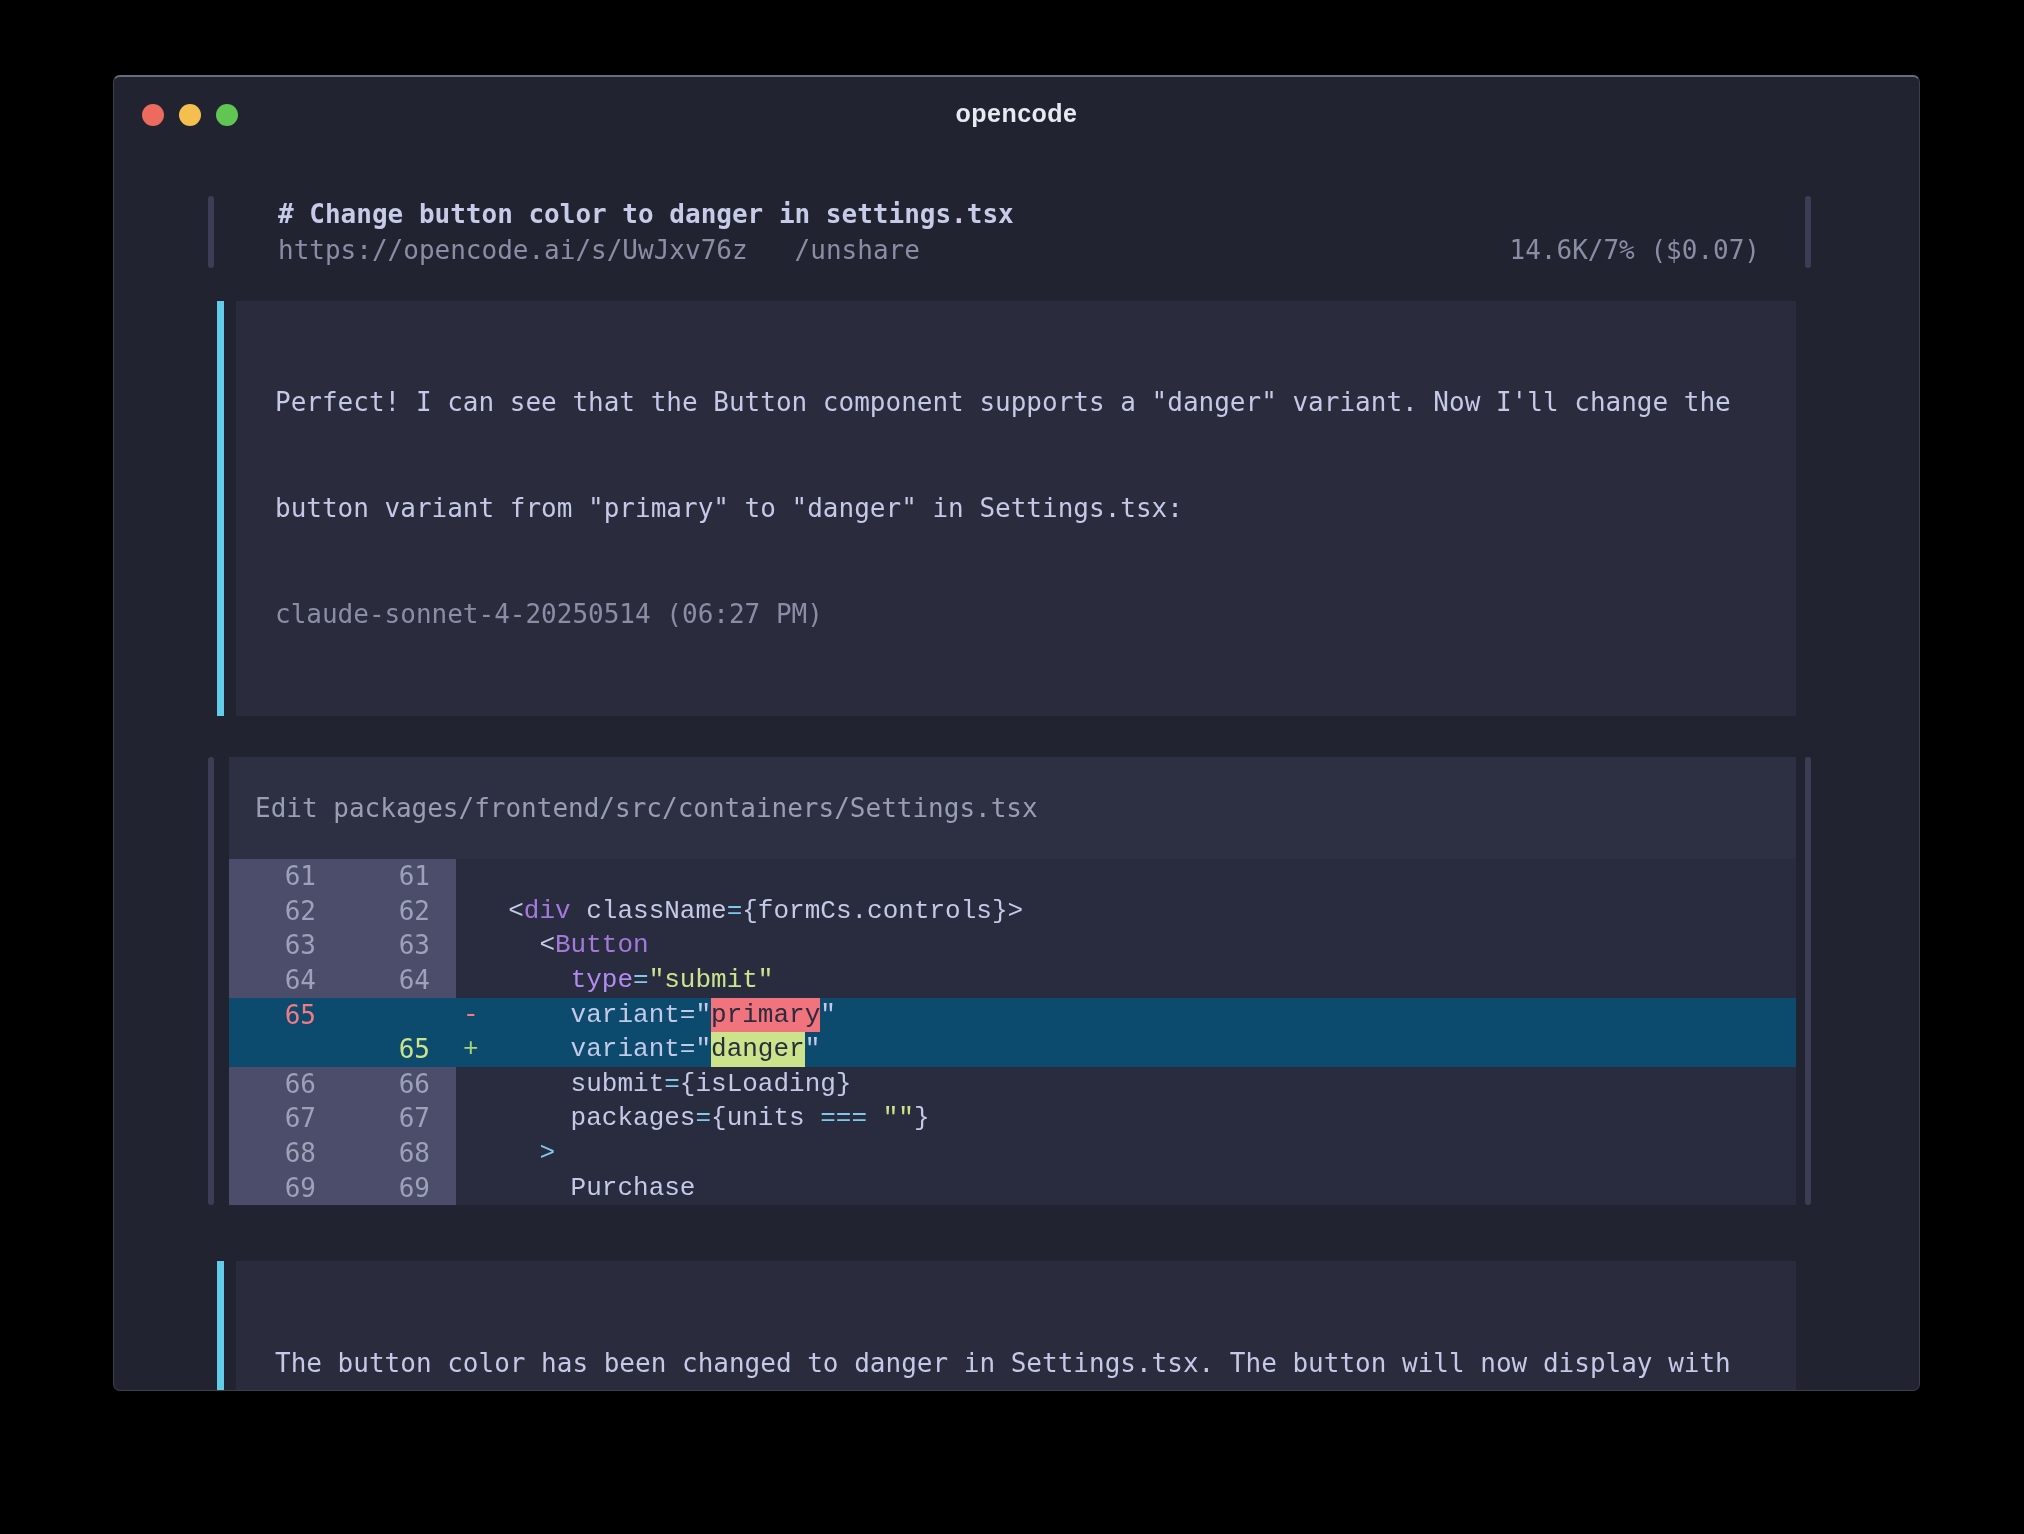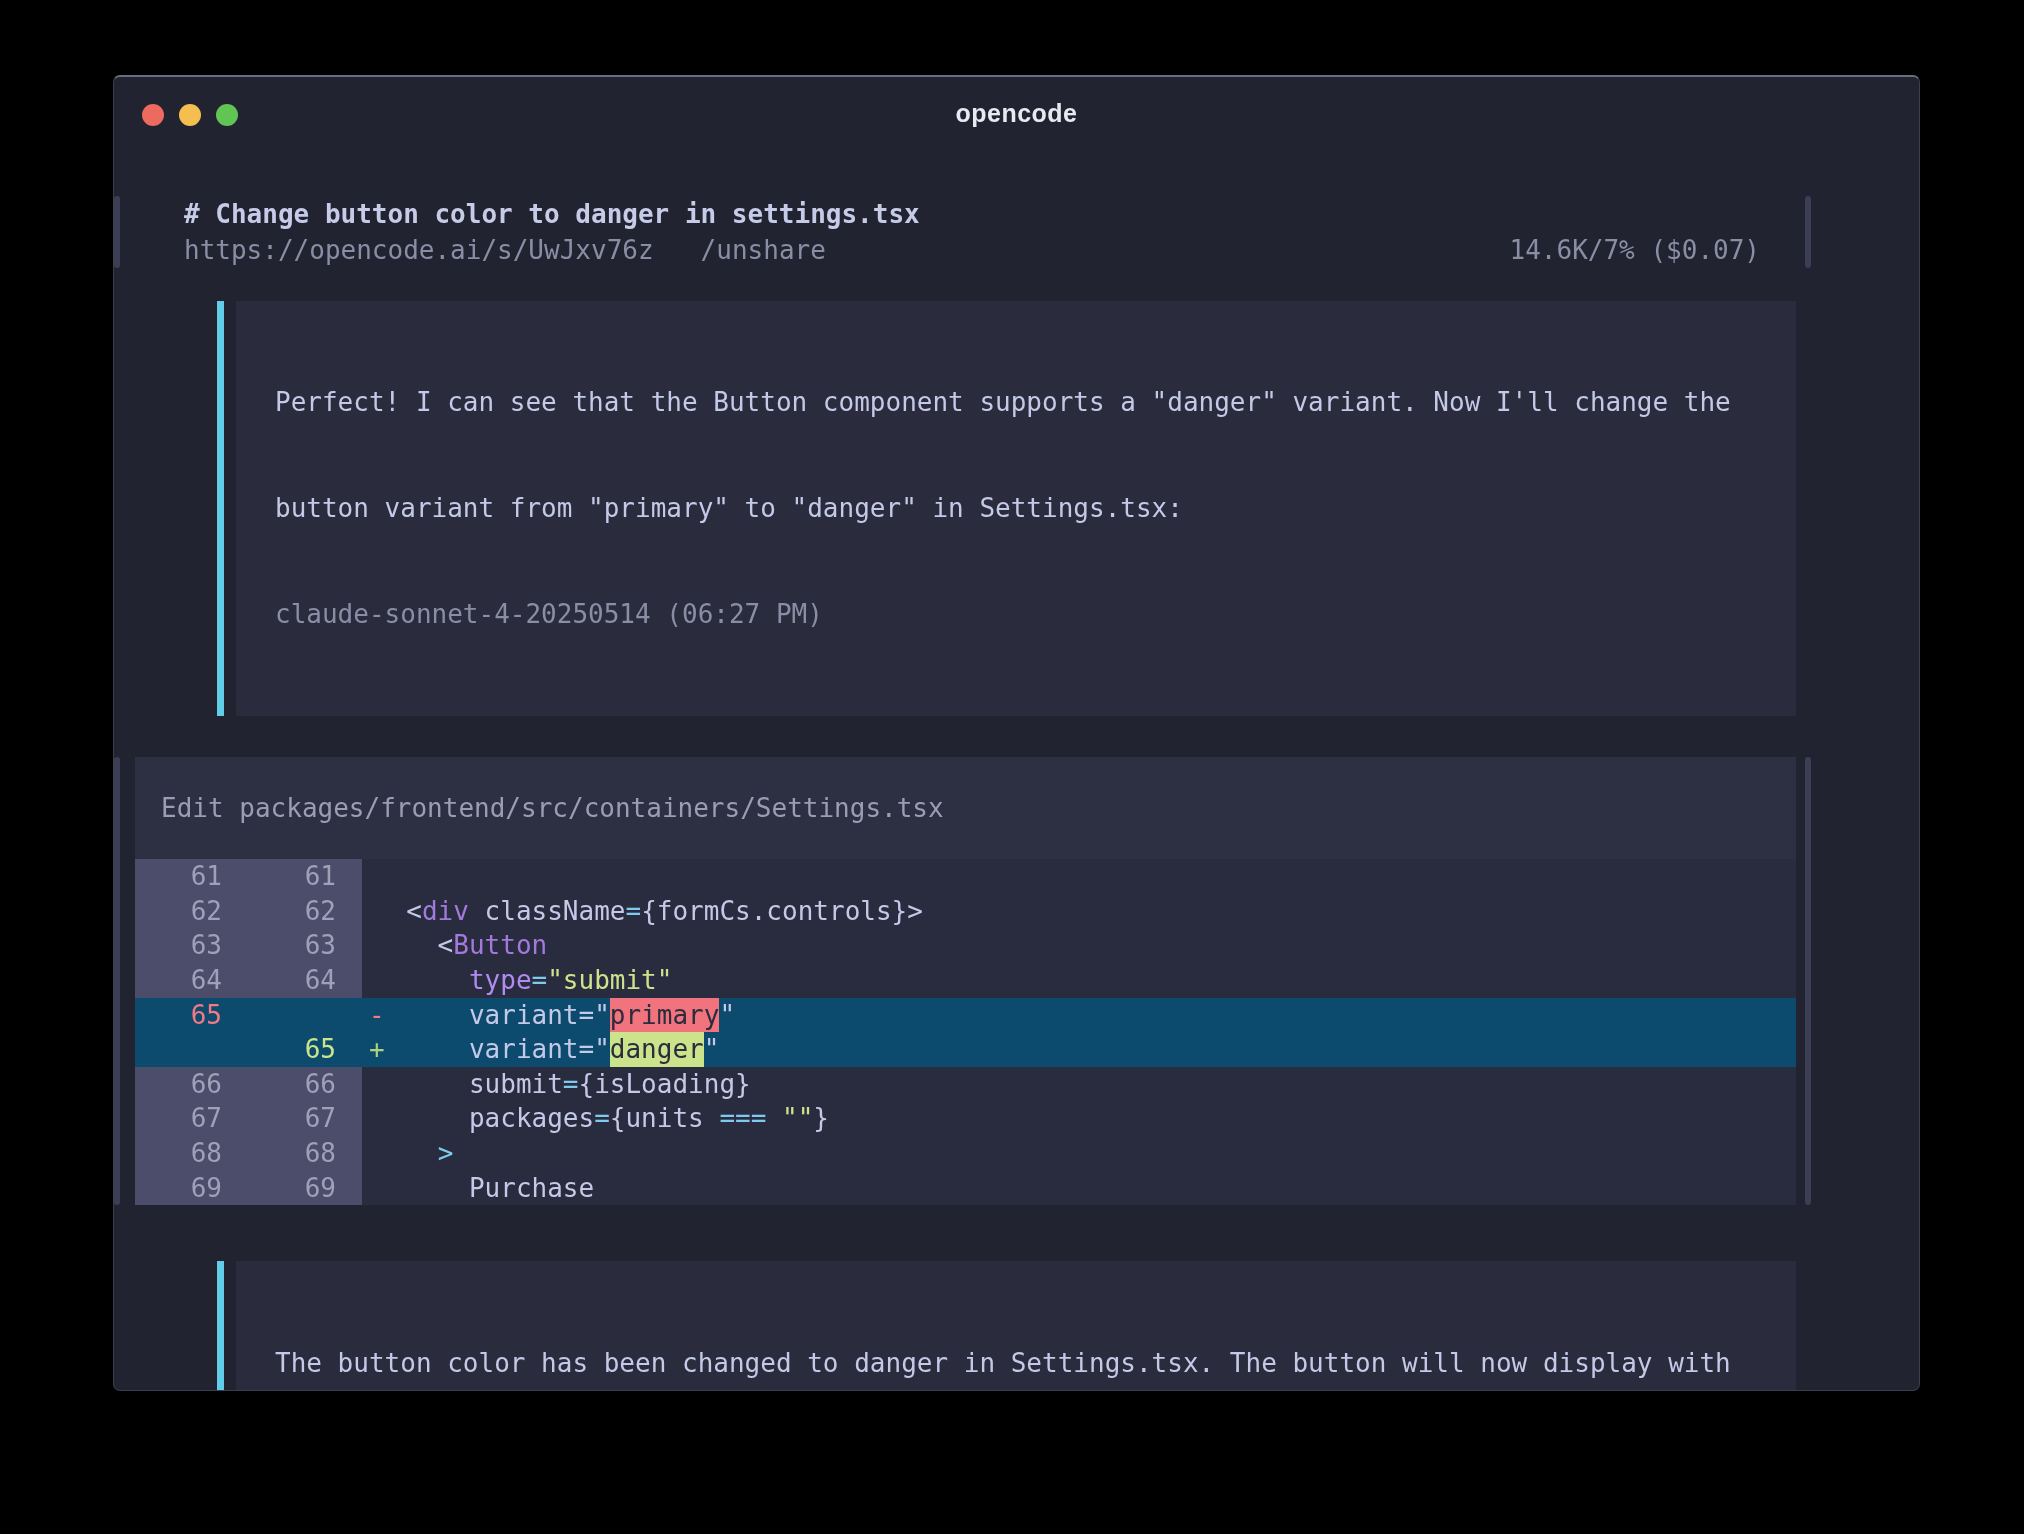--- a/index.html
+++ b/index.html
@@ -17,21 +17,21 @@
   .titlebar{ height:72px; position:relative; flex:none; display:flex; align-items:center; justify-content:center; }
   .lights{ position:absolute; left:28px; top:27px; display:flex; gap:15px; }
   .light{ width:22px; height:22px; border-radius:50%; }
   .light.red{ background:#ED6A5F; }
   .light.yellow{ background:#F5BF4F; }
   .light.green{ background:#61C554; }
   .win-title{ font-family:"Liberation Sans", sans-serif; font-weight:bold; font-size:25px; color:#E8EAF2; letter-spacing:.5px; }
 
   
   .trow{ display:flex; }
-  .trow{ margin-right:108px; }
+  .trow{ margin-left:94px; margin-right:108px; }
   .vbar{ width:6px; flex:none; background:#3C3E55; border-radius:3px; }
   .trow-body{ flex:1; margin-left:15px; margin-right:9px; }
 
   
   .share{ margin-top:47px; }
   .share .trow-body{ padding:0 36px 0 49px; line-height:36px; }
   .share-title{ font-weight:bold; color:#C6CBE8; white-space:pre; }
   .share-sub{ display:flex; justify-content:space-between; color:#8A8EA5; white-space:pre;text-align:center; }
   .share-url{ color:#8A8EA5; }
   .share-unshare{ color:#8A8EA5; margin-left:47px; }
@@ -49,21 +49,21 @@
   .edit-head{ height:102px; background:#2D2F43; display:flex; align-items:center; padding-left:26px; color:#9A9EB2; white-space:pre; }
   .drow{ display:flex; height:34.6px; line-height:34.6px; }
   .dnum{ flex:none; text-align:right; padding-right:26px; color:#9EA2B8; white-space:pre; }
   .dnum.old{ width:113px; }
   .dnum.new{ width:114px; }
   .drow.ctx .dnum{ background:#4B4D6A; }
   .drow.ctx .dcode{ background:#292B3E; }
   .drow.del, .drow.add{ background:#0c4a6e; }
   .drow.del .dnum.old{ color:#F27A84; }
   .drow.add .dnum.new{ color:#CBE48C; }
-  .dcode{ flex:1; position:relative; padding-left:13px; white-space:pre; }
+  .dcode{ flex:1; position:relative; padding-left:21px; white-space:pre;font-family:Liberation Mono, monospace; }
   .dsign{ position:absolute; left:7px; top:0; }
   .drow.del .dsign{ color:#F27A84; }
   .drow.add .dsign{ color:#A8D47E; }
   .tok-plain{ color:#C4C9E7; }
   .tok-tag{ color:#A379DC; }
   .tok-kw{ color:#B18CF0; }
   .tok-op{ color:#7EC9EC; }
   .tok-str{ color:#CBE48C; }
   .tok-hl-red, .tok-hl-green{ display:inline-block; height:34.6px; line-height:34.6px; vertical-align:top; color:#2B2C3C; }
   .tok-hl-red{ background:#F0737E; }

